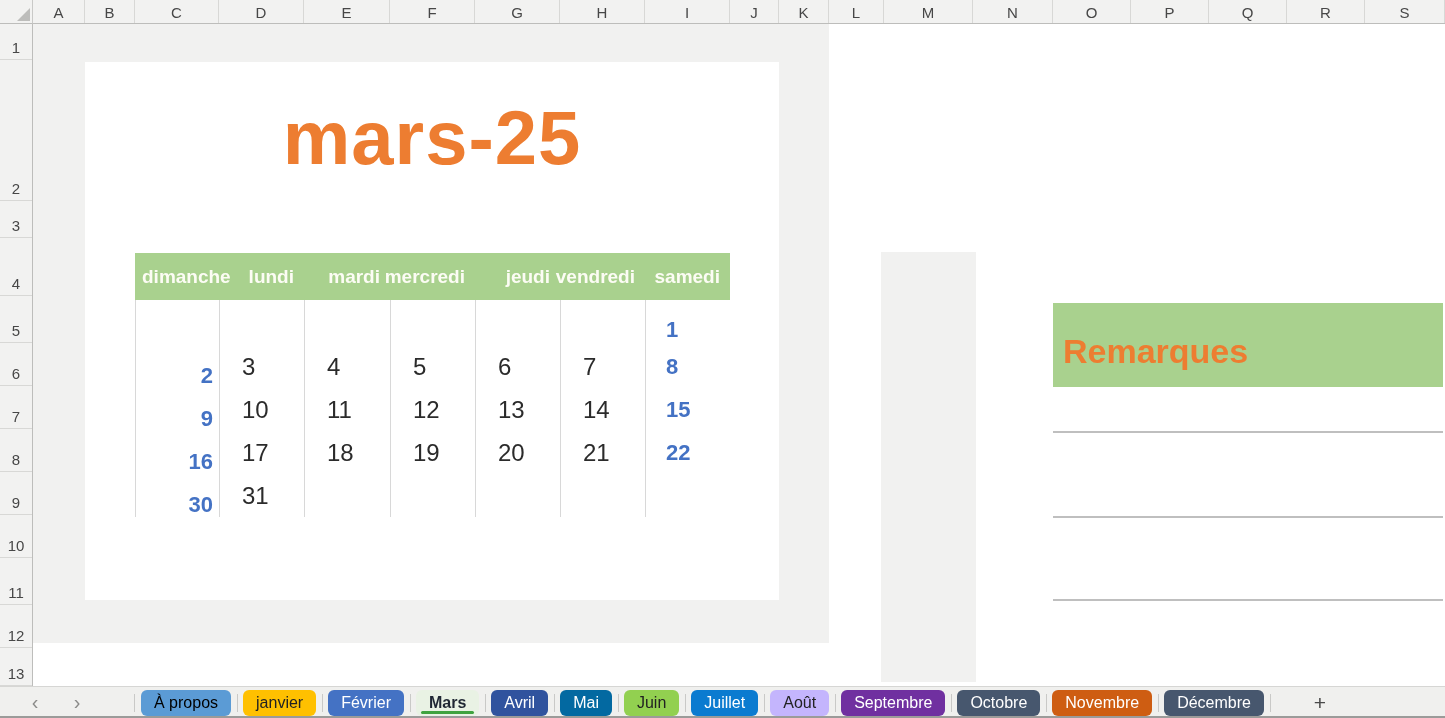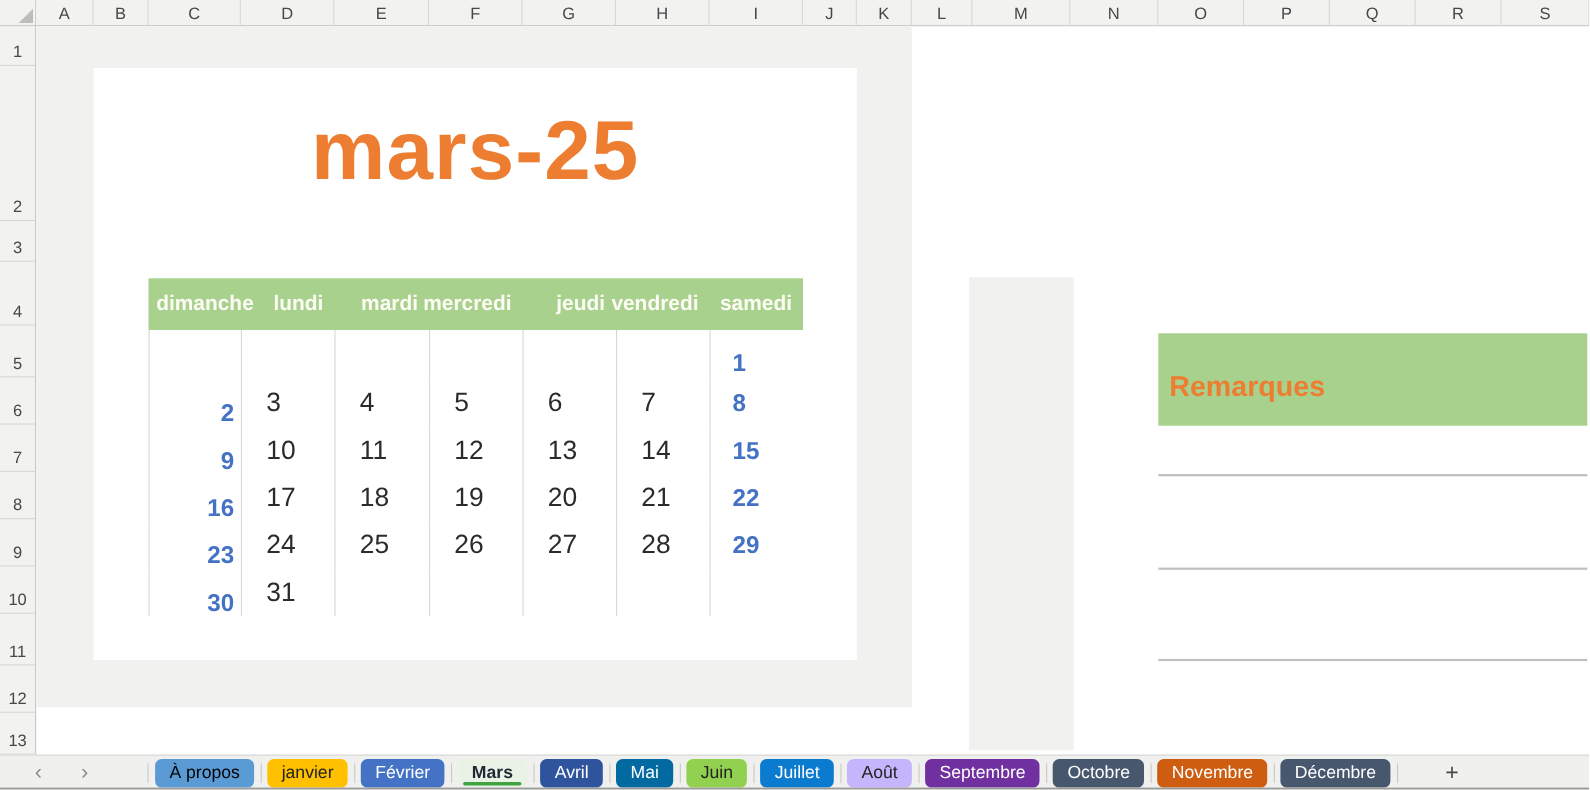--- a/index.html
+++ b/index.html
@@ -67,21 +67,21 @@
   .ccell.sun { justify-content:flex-end; padding-right:6px; }
   .ccell.sun span { font-size:22px; font-weight:bold; position:relative; top:9px; }
   .ccell.sat { padding-left:20px; }
   .ccell.sat span { font-size:22px; font-weight:bold; }
   .ccell.sat.low span { position:relative; top:7px; }
   
   .remarks-banner {
     position:absolute; left:1020px; top:279px; width:390px; height:84px;
     display:flex; align-items:center;
   }
-  .remarks-banner span { font-size:26px; font-weight:bold; padding-left:10px;margin-top:12px; }
+  .remarks-banner span { font-size:34px; font-weight:bold; padding-left:10px;margin-top:12px; }
   .remark-line { position:absolute; left:1020px; width:390px; height:2px; background:#BFBFBF; }
   
   .tabbar {
     position:absolute; left:0; bottom:0; width:1445px; height:32px;
     background:#F0F0EE; border-top:1px solid #D6D6D4; box-sizing:border-box;
   }
   .bottom-edge { position:absolute; left:0; bottom:0; width:100%; height:2px; background:#9B9B99; }
   .nav { position:absolute; top:2px; width:22px; height:26px; color:#8A8A88; font-size:20px; line-height:26px; text-align:center; cursor:default; }
   .nav.prev { left:24px; }
   .nav.next { left:66px; }
@@ -249,43 +249,20 @@
             </div>
             <div class="ccell wd" style="width: 85px; height: 43px;">
               <span>21</span>
             </div>
             <div class="ccell sat" style="width: 85px; height: 43px;">
               <span style="color: rgb(68, 114, 196);">22</span>
             </div>
           </div>
           <div class="cal-row" style="height: 43px;">
             <div class="ccell sun" style="width: 84px; height: 43px;">
-              <span style="color: rgb(68, 114, 196);">23</span>
-            </div>
-            <div class="ccell wd" style="width: 85px; height: 43px;">
-              <span>24</span>
-            </div>
-            <div class="ccell wd" style="width: 86px; height: 43px;">
-              <span>25</span>
-            </div>
-            <div class="ccell wd" style="width: 85px; height: 43px;">
-              <span>26</span>
-            </div>
-            <div class="ccell wd" style="width: 85px; height: 43px;">
-              <span>27</span>
-            </div>
-            <div class="ccell wd" style="width: 85px; height: 43px;">
-              <span>28</span>
-            </div>
-            <div class="ccell sat" style="width: 85px; height: 43px;">
-              <span style="color: rgb(68, 114, 196);">29</span>
-            </div>
-          </div>
-          <div class="cal-row" style="height: 43px;">
-            <div class="ccell sun" style="width: 84px; height: 43px;">
               <span style="color: rgb(68, 114, 196);">30</span>
             </div>
             <div class="ccell wd" style="width: 85px; height: 43px;">
               <span>31</span>
             </div>
             <div class="ccell wd" style="width: 86px; height: 43px;">
               <span></span>
             </div>
             <div class="ccell wd" style="width: 85px; height: 43px;">
               <span></span>

